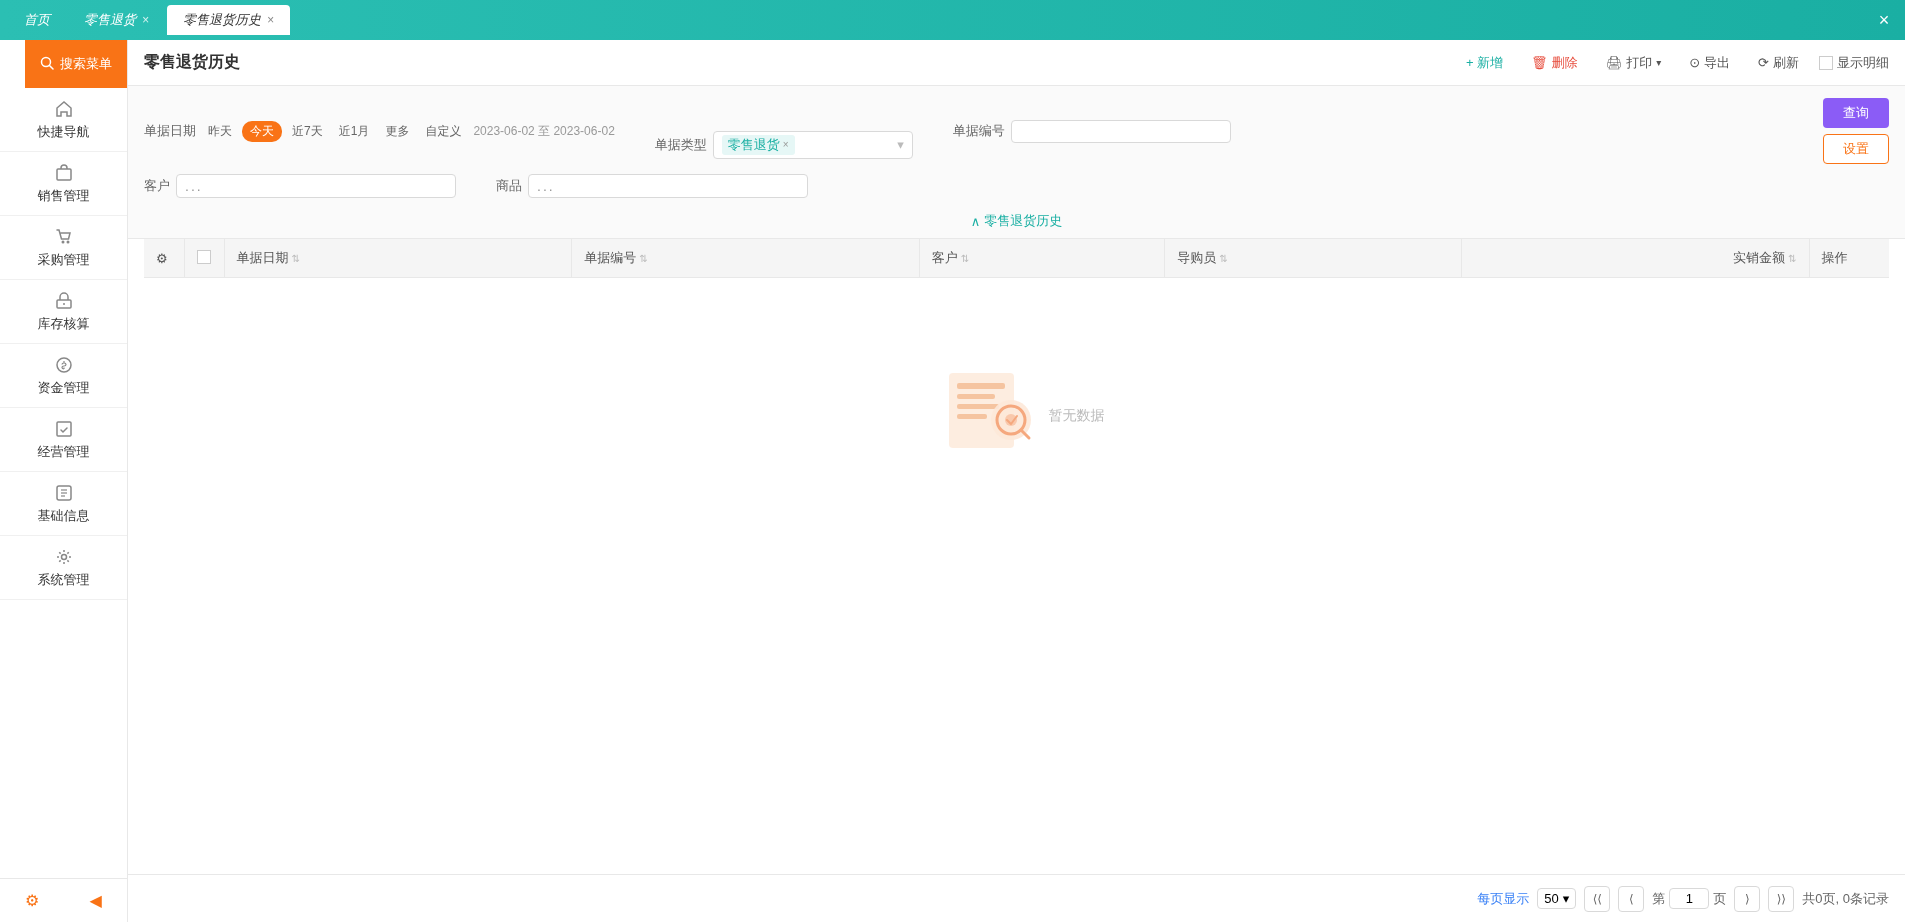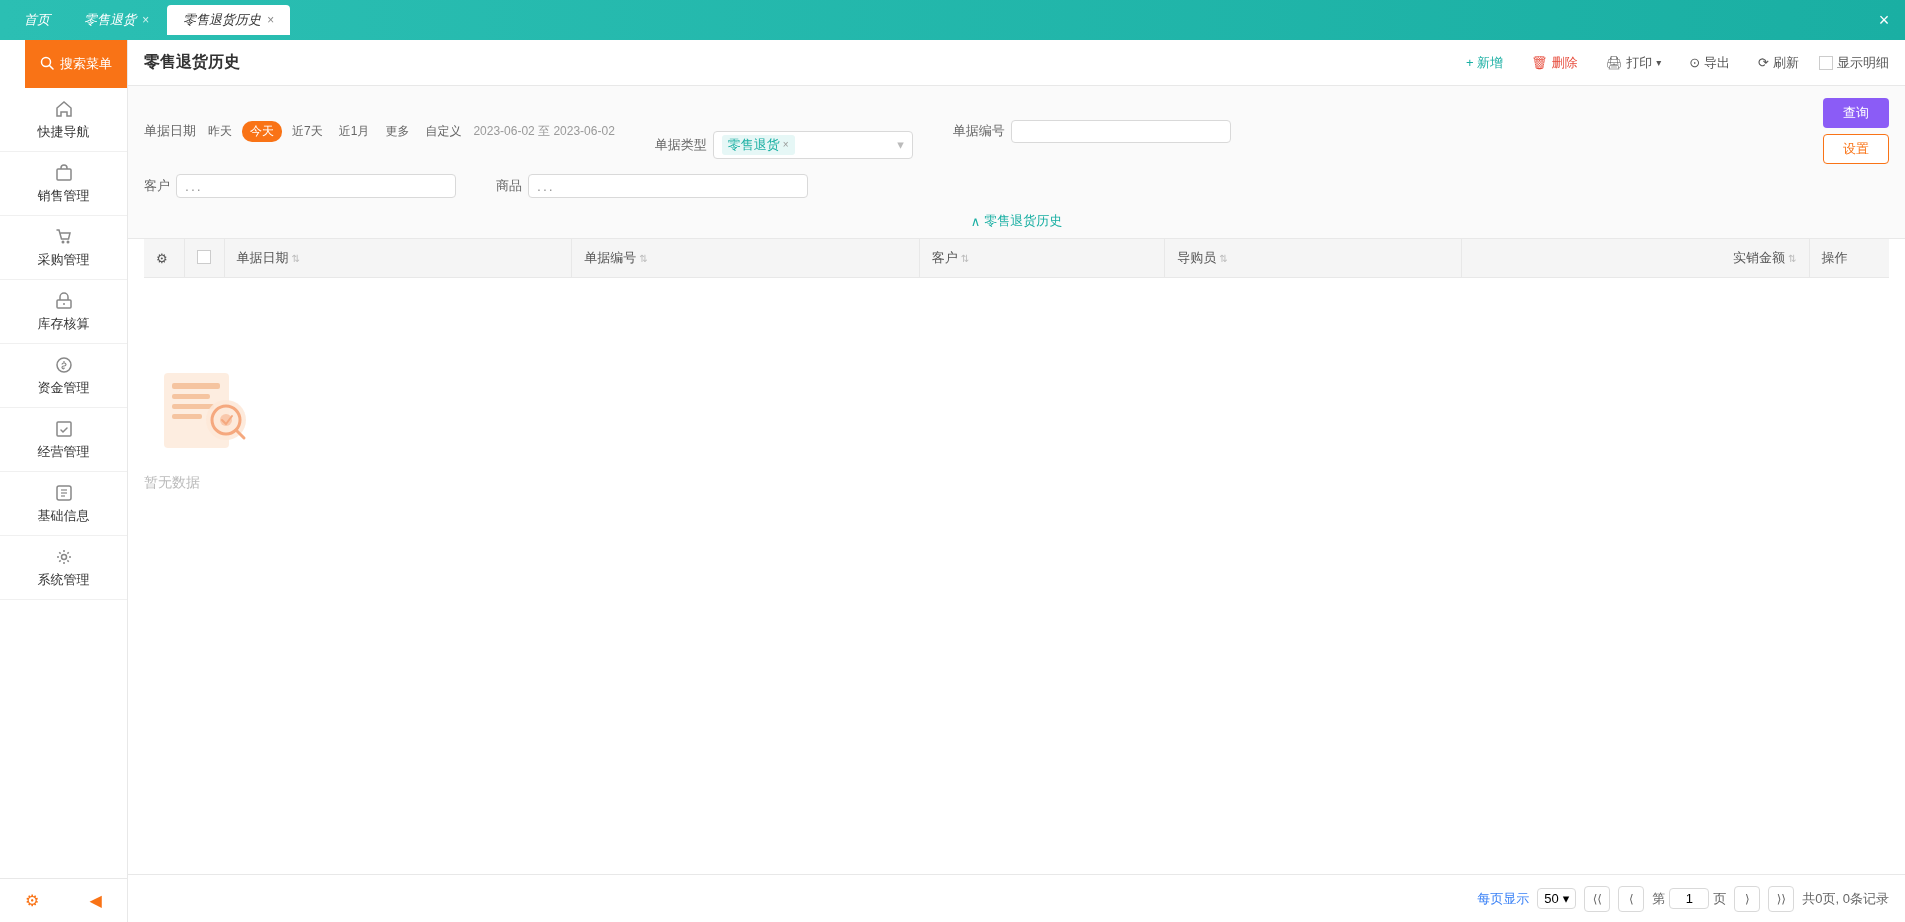--- a/index.html
+++ b/index.html
@@ -349,21 +349,22 @@
       width: 40px;
       text-align: center;
     }
     .col-check { width: 40px; text-align: center; }
     .col-amount { text-align: right; }
     .col-op { width: 80px; text-align: center; }
 
     
     .empty-state {
       display: flex;
-      flex-direction: column;
+      flex-direction: row;
+      align-items: center;
       justify-content: center;
       padding: 80px 0;
     }
     .empty-icon {
       width: 120px;
       height: 100px;
       margin-bottom: 16px;
     }
     .empty-text {
       color: #bbb;

